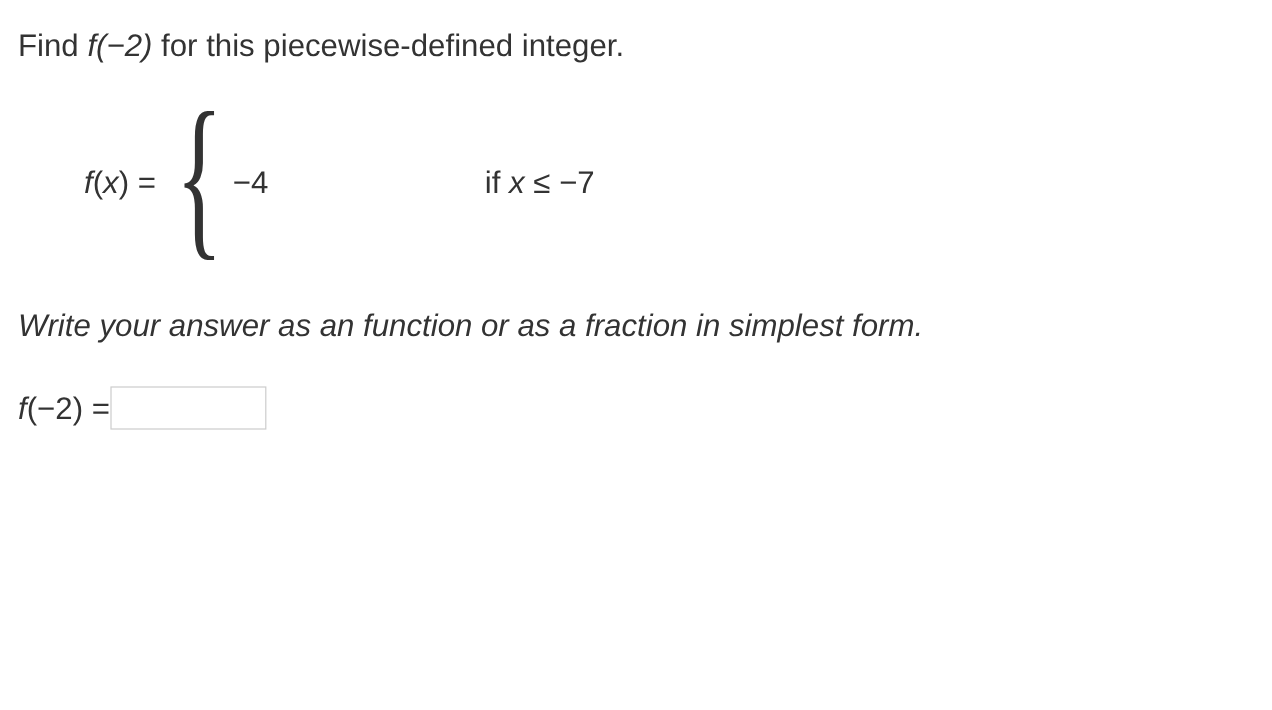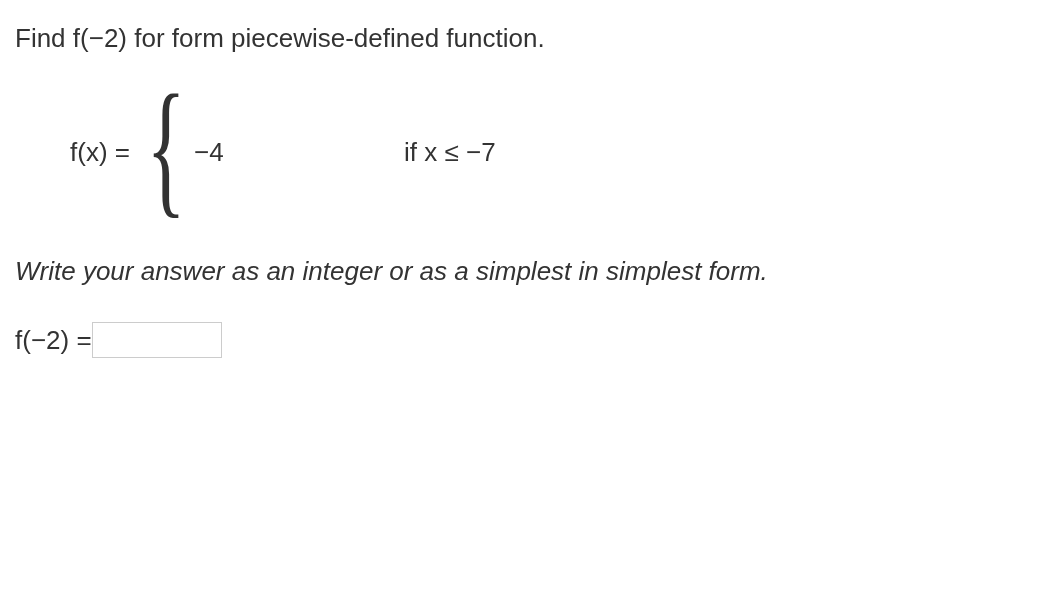--- a/index.html
+++ b/index.html
@@ -14,20 +14,21 @@
       padding: 20px 15px;
       width: 1060px;
       height: 592px;
       background: #fff;
       line-height: 1.4;
     }
     .prompt {
       margin-bottom: 28px;
     }
     .math-var {
+      font-style: italic;
       font-family: Verdana, Geneva, sans-serif;
     }
     .piecewise-wrapper {
       display: flex;
       align-items: center;
       margin-left: 55px;
       margin-bottom: 34px;
     }
     .fx-eq {
       white-space: nowrap;
@@ -71,21 +72,21 @@
       font-size: 22px;
       padding: 4px 6px;
       font-family: Verdana, Geneva, sans-serif;
     }
     .nowrap { white-space: nowrap; }
   </style>
 </head>
 <body>
 
 <div class="prompt">
-  <span>Find </span><span class="math-var nowrap">f(−2)</span><span> for form piecewise-defined function.</span>
+  <span>Find </span><span class="math-var nowrap">f(−2)</span><span> for this piecewise-defined integer.</span>
 </div>
 
 <div class="piecewise-wrapper">
   <span class="fx-eq">
     <span class="math-var">f</span>(<span class="math-var">x</span>)<span> = </span>
   </span>
   <span class="brace">{</span>
   <table class="cases-table">
     <tbody>
         <tr>
@@ -93,20 +94,20 @@
         <span>−4</span>
       </td>
       <td>
         <span>if </span><span class="math-var">x</span><span> ≤ −7</span>
       </td>
     </tr>
   </tbody>
     </table>
 </div>
 
-<div class="instruction">Write your answer as an integer or as a simplest in simplest form.</div>
+<div class="instruction">Write your answer as an function or as a fraction in simplest form.</div>
 
 <div class="answer-row">
   <span class="nowrap">
     <span class="math-var">f</span><span>(−2) = </span>
   </span>
   <input type="text" class="answer-input" value="" style="">
 </div>
 
 </body></html>

